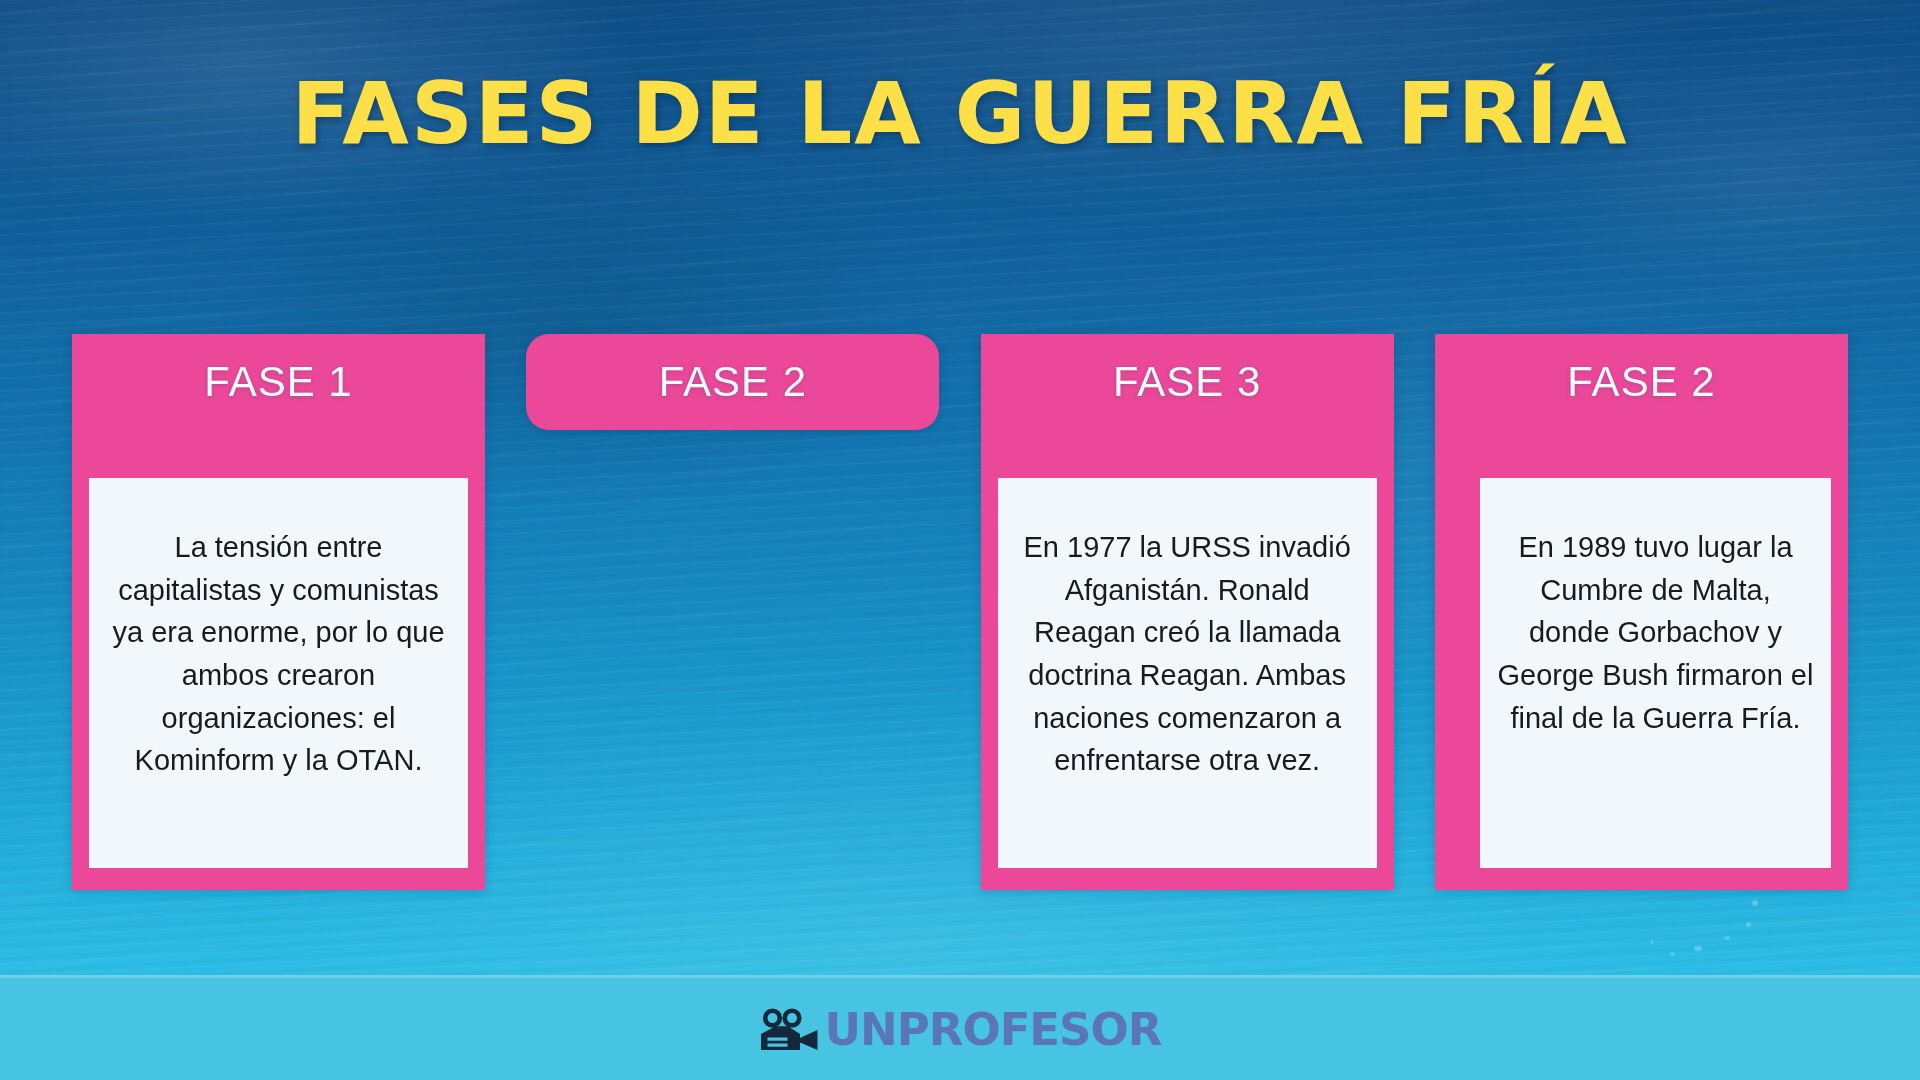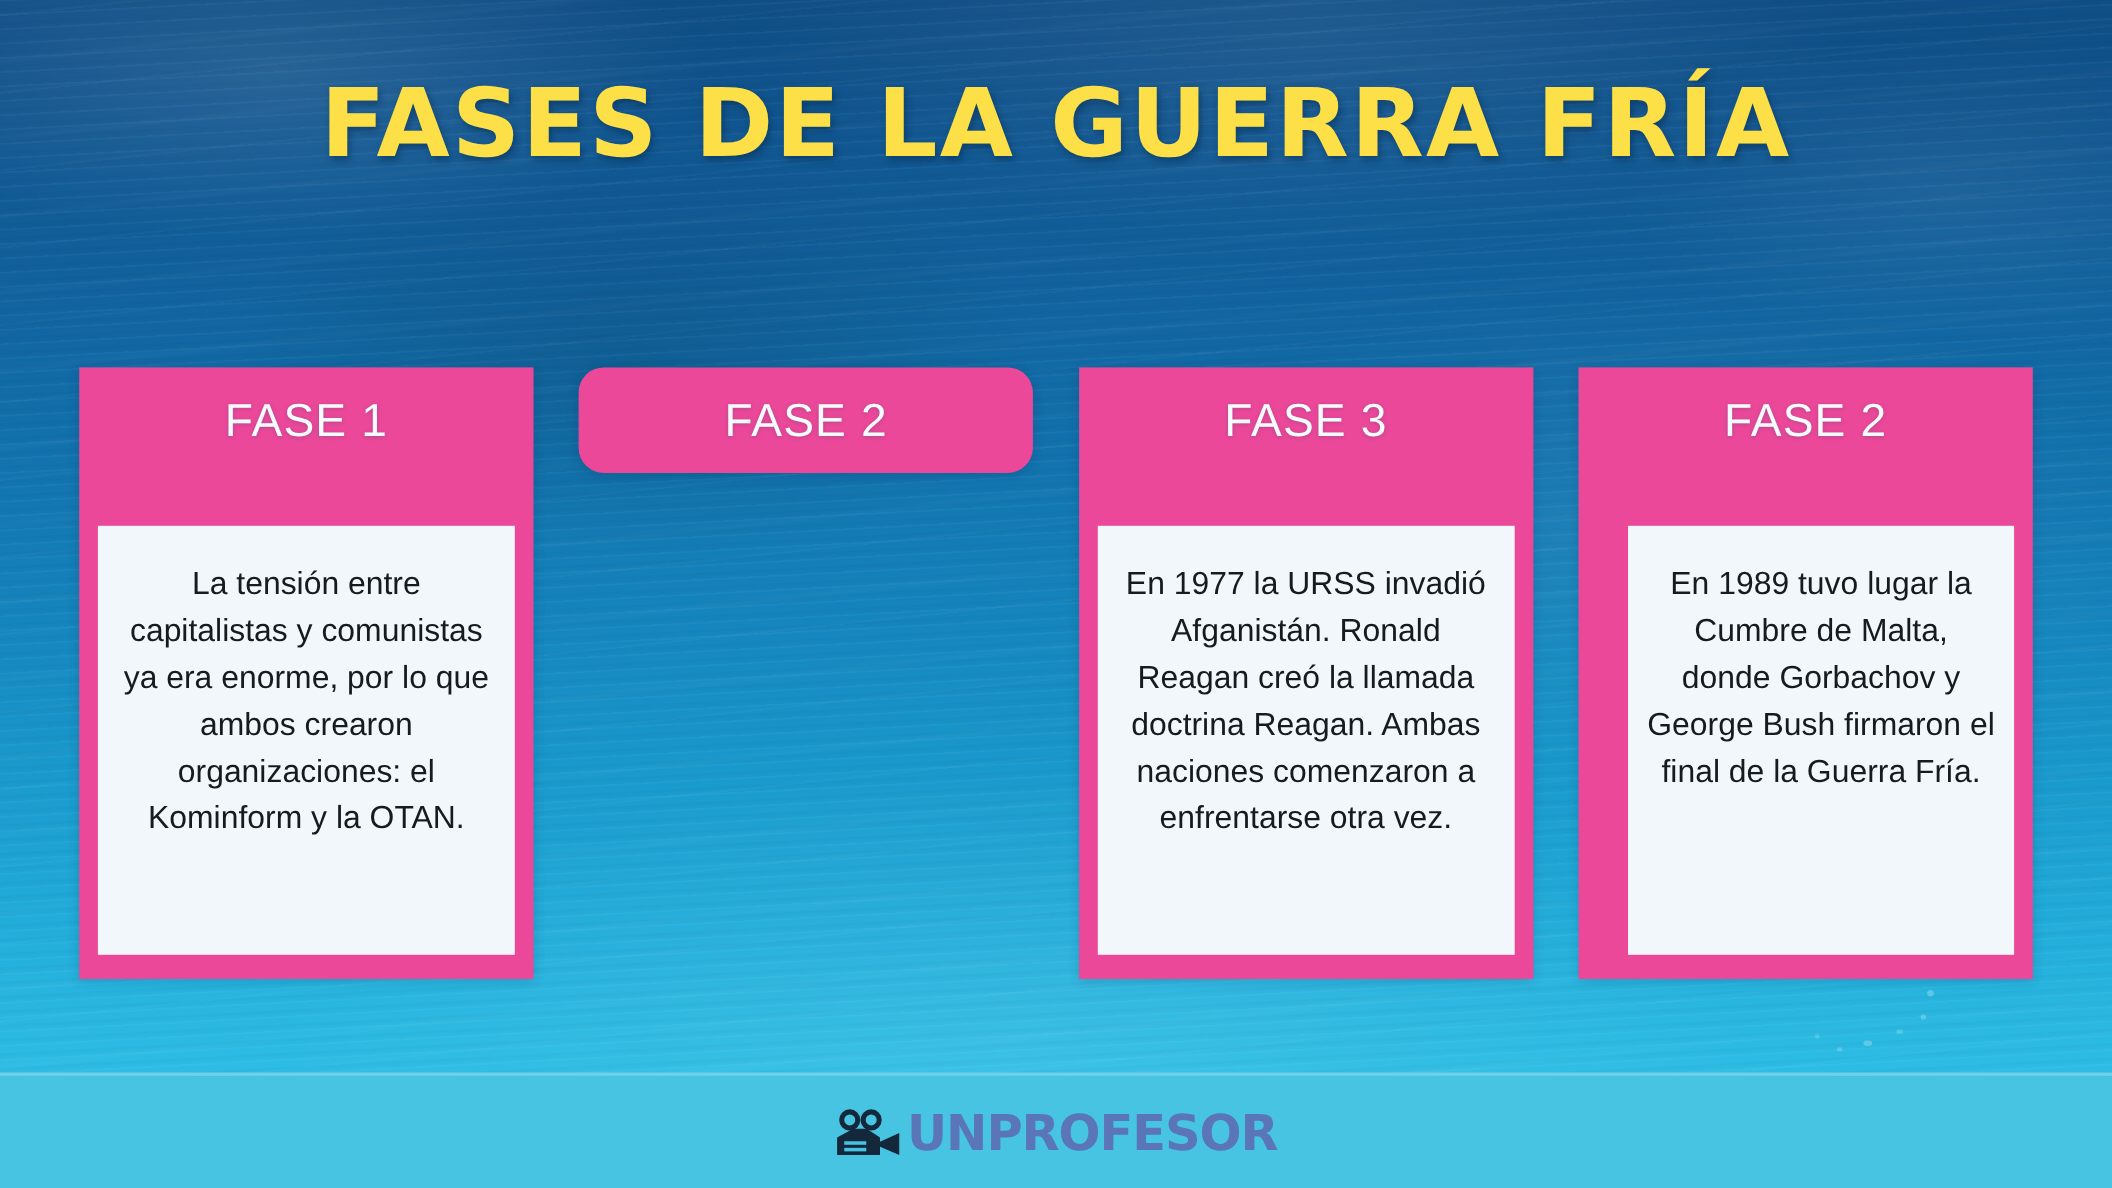--- a/index.html
+++ b/index.html
@@ -101,21 +101,21 @@
     font-family:"Liberation Sans", sans-serif;
     font-weight:400;
     font-size:42px;
     letter-spacing:1px;
     text-shadow:0 1px 4px rgba(10,70,110,.25);
   }
   .card-body{
     margin:0 17px 22px 17px;
     background:#f1f7fb;
     min-height:380px;
-    padding:32px 16px 30px 16px;
+    padding:48px 16px 30px 16px;
     box-sizing:border-box;
     display:block;
     color:#161b1f;
     font-family:"Liberation Sans", sans-serif;
     font-weight:400;
     font-size:29px;
     line-height:1.47;
     text-align:center;
   }
   

